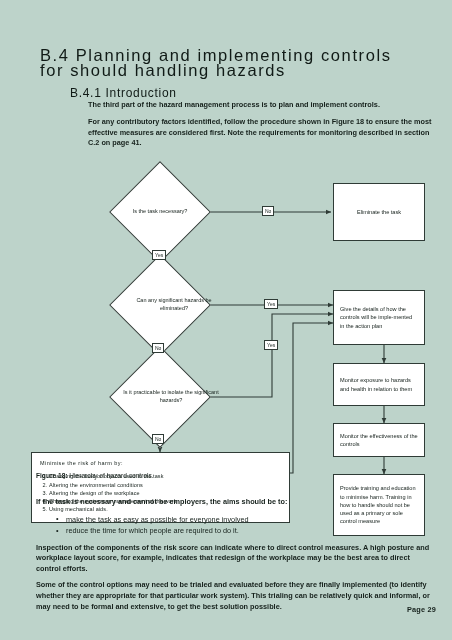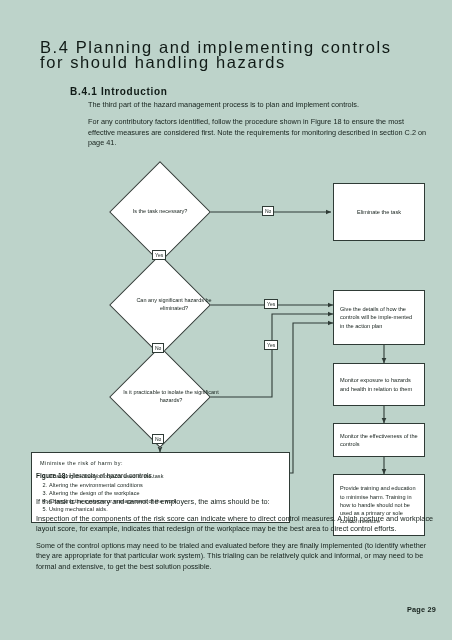--- a/index.html
+++ b/index.html
@@ -13,53 +13,53 @@
     font-family: "Liberation Sans", sans-serif;
     color: #16211c;
     overflow: hidden;
     position: relative;
   }
 
   
   .page-heading {
     position: absolute;
     left: 40px;
-    top: 40px;
+    top: 48px;
     width: 390px;
     font-size: 16.5px;
     line-height: 15px;
     letter-spacing: 1.6px;
     color: #101a16;
     font-weight: 400;
   }
   .page-heading .hline { display: block; white-space: nowrap; }
 
   .section-heading {
     position: absolute;
     left: 70px;
     top: 86px;
-    font-size: 10px;
+    font-size: 12px;
     letter-spacing: 0.7px;
     color: #101a16;
-    font-weight: bold;
   }
 
   
   .intro-block {
     position: absolute;
     left: 88px;
     top: 100px;
     width: 345px;
   }
   .body-par {
     font-size: 7.3px;
     line-height: 10.6px;
     text-align: left;
     margin: 0 0 6.5px 0;
     color: #16211c;
+    font-weight: bold;
   }
 
   .lower-block {
     position: absolute;
     left: 36px;
     top: 497px;
     width: 400px;
   }
   .lower-block .body-par { margin-bottom: 6px; }
   .bullet-list {
@@ -289,17 +289,21 @@
 
 </div>
 
 <div class="fig-caption">
   <b>Figure 18:</b>
   <span>Hierarchy of hazard controls.</span>
 </div>
 
 <div class="lower-block">
   <p class="body-par">If the task is necessary and cannot be employers, the aims should be to:</p>
+  <ul class="bullet-list">
+    <li>make the task as easy as possible for everyone involved</li>
+    <li>reduce the time for which people are required to do it.</li>
+  </ul>
   <p class="body-par">Inspection of the components of the risk score can indicate where to direct control measures. A high posture and workplace layout score, for example, indicates that redesign of the workplace may be the best area to direct control efforts.</p>
   <p class="body-par">Some of the control options may need to be trialed and evaluated before they are finally implemented (to identify whether they are appropriate for that particular work system).  This trialing can be relatively quick and informal, or may need to be formal and extensive, to get the best solution possible.</p>
 </div>
 
 <div class="page-number">Page 29</div>
 
 </body></html>

